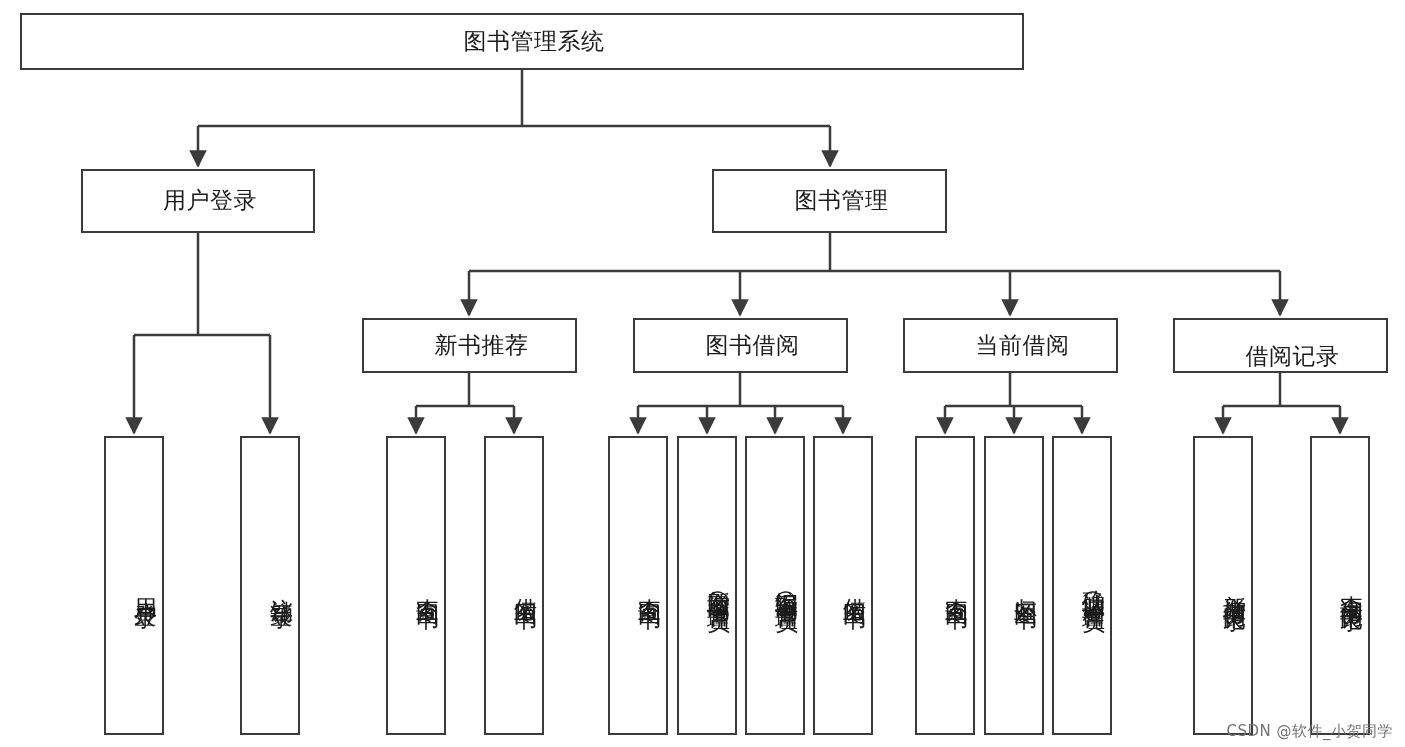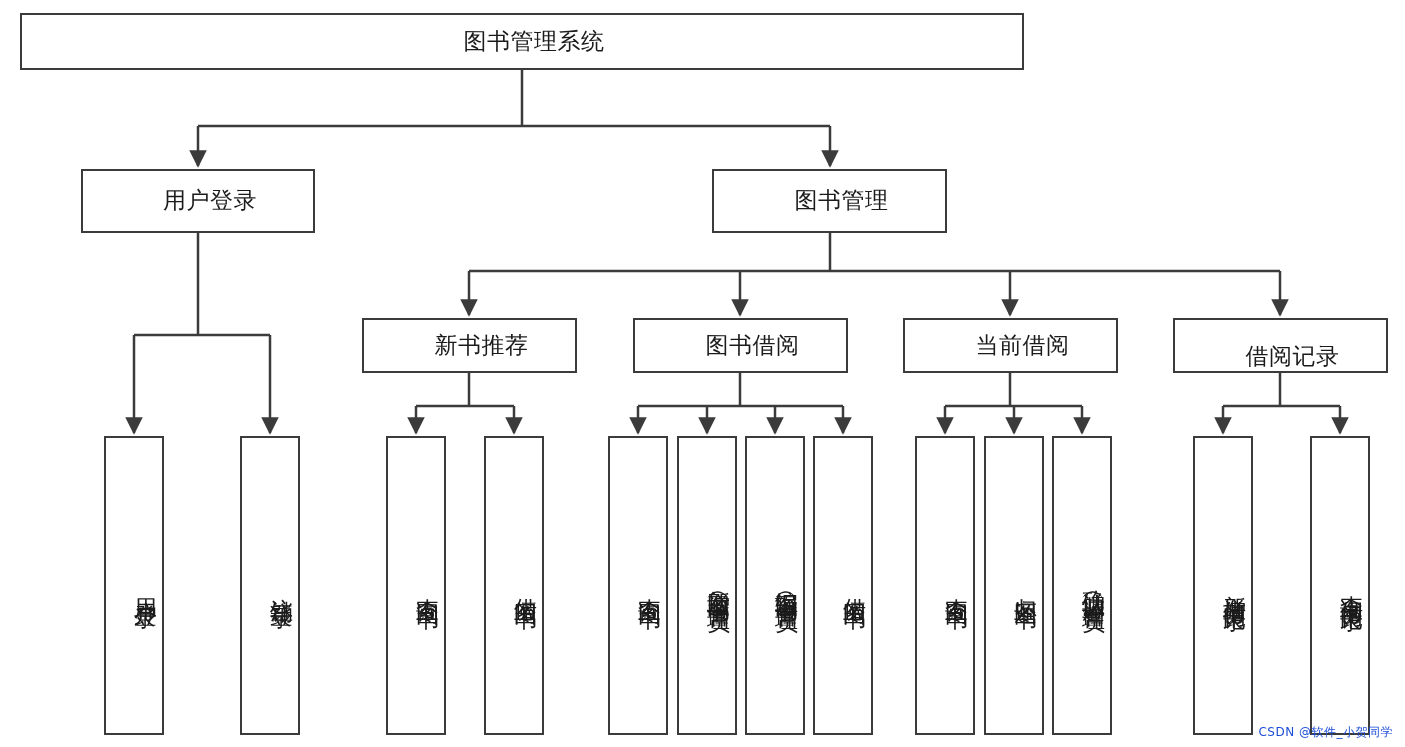--- a/index.html
+++ b/index.html
@@ -46,22 +46,22 @@
     writing-mode: vertical-rl;
     text-orientation: upright;
     letter-spacing: 3px;
     line-height: 1.05;
     white-space: nowrap;
   }
   .watermark {
     position: absolute;
     right: 12px;
     bottom: 6px;
-    font-size: 12px;
-    color: #1d4ed8;
+    font-size: 15px;
+    color: #737373;
     letter-spacing: 0.5px;
     white-space: nowrap;
     pointer-events: none;
   }
 </style>
 </head>
 <body>
 
 <div id="canvas">
 

